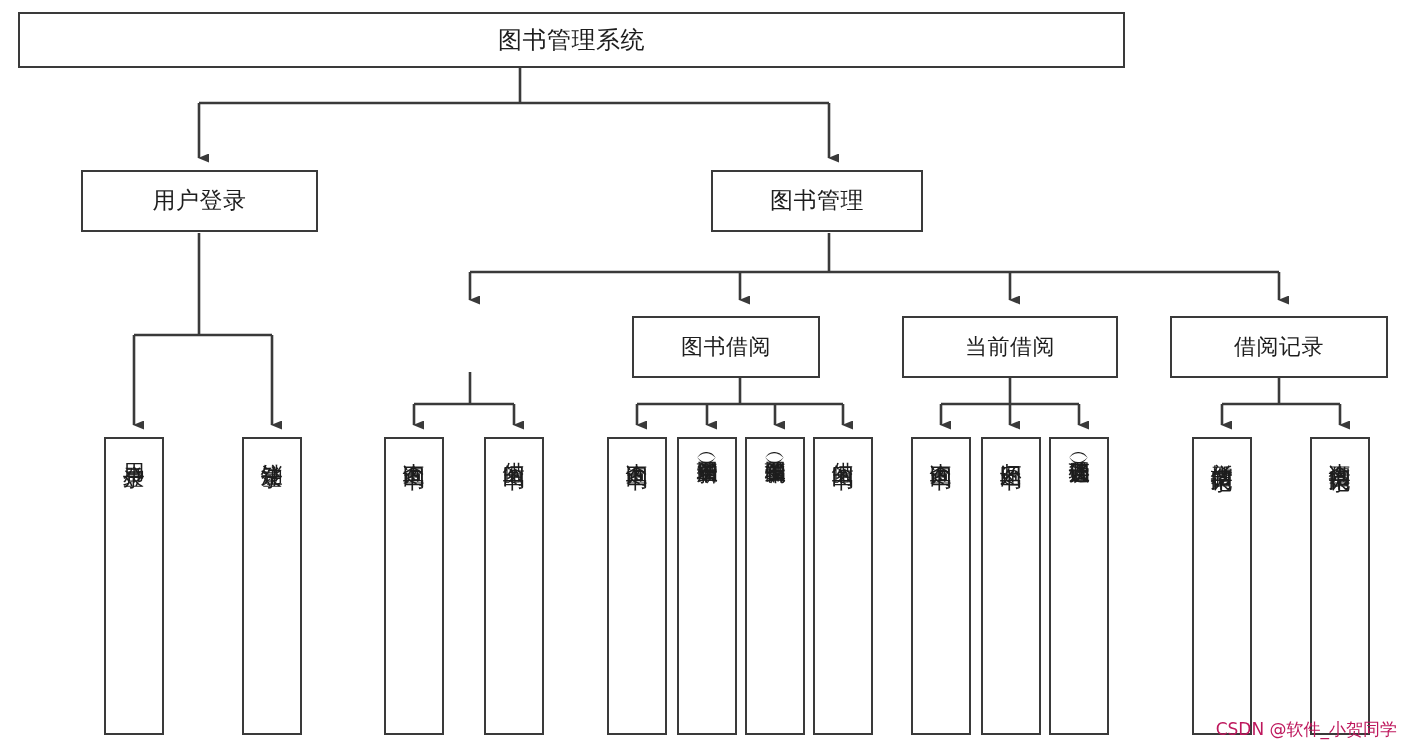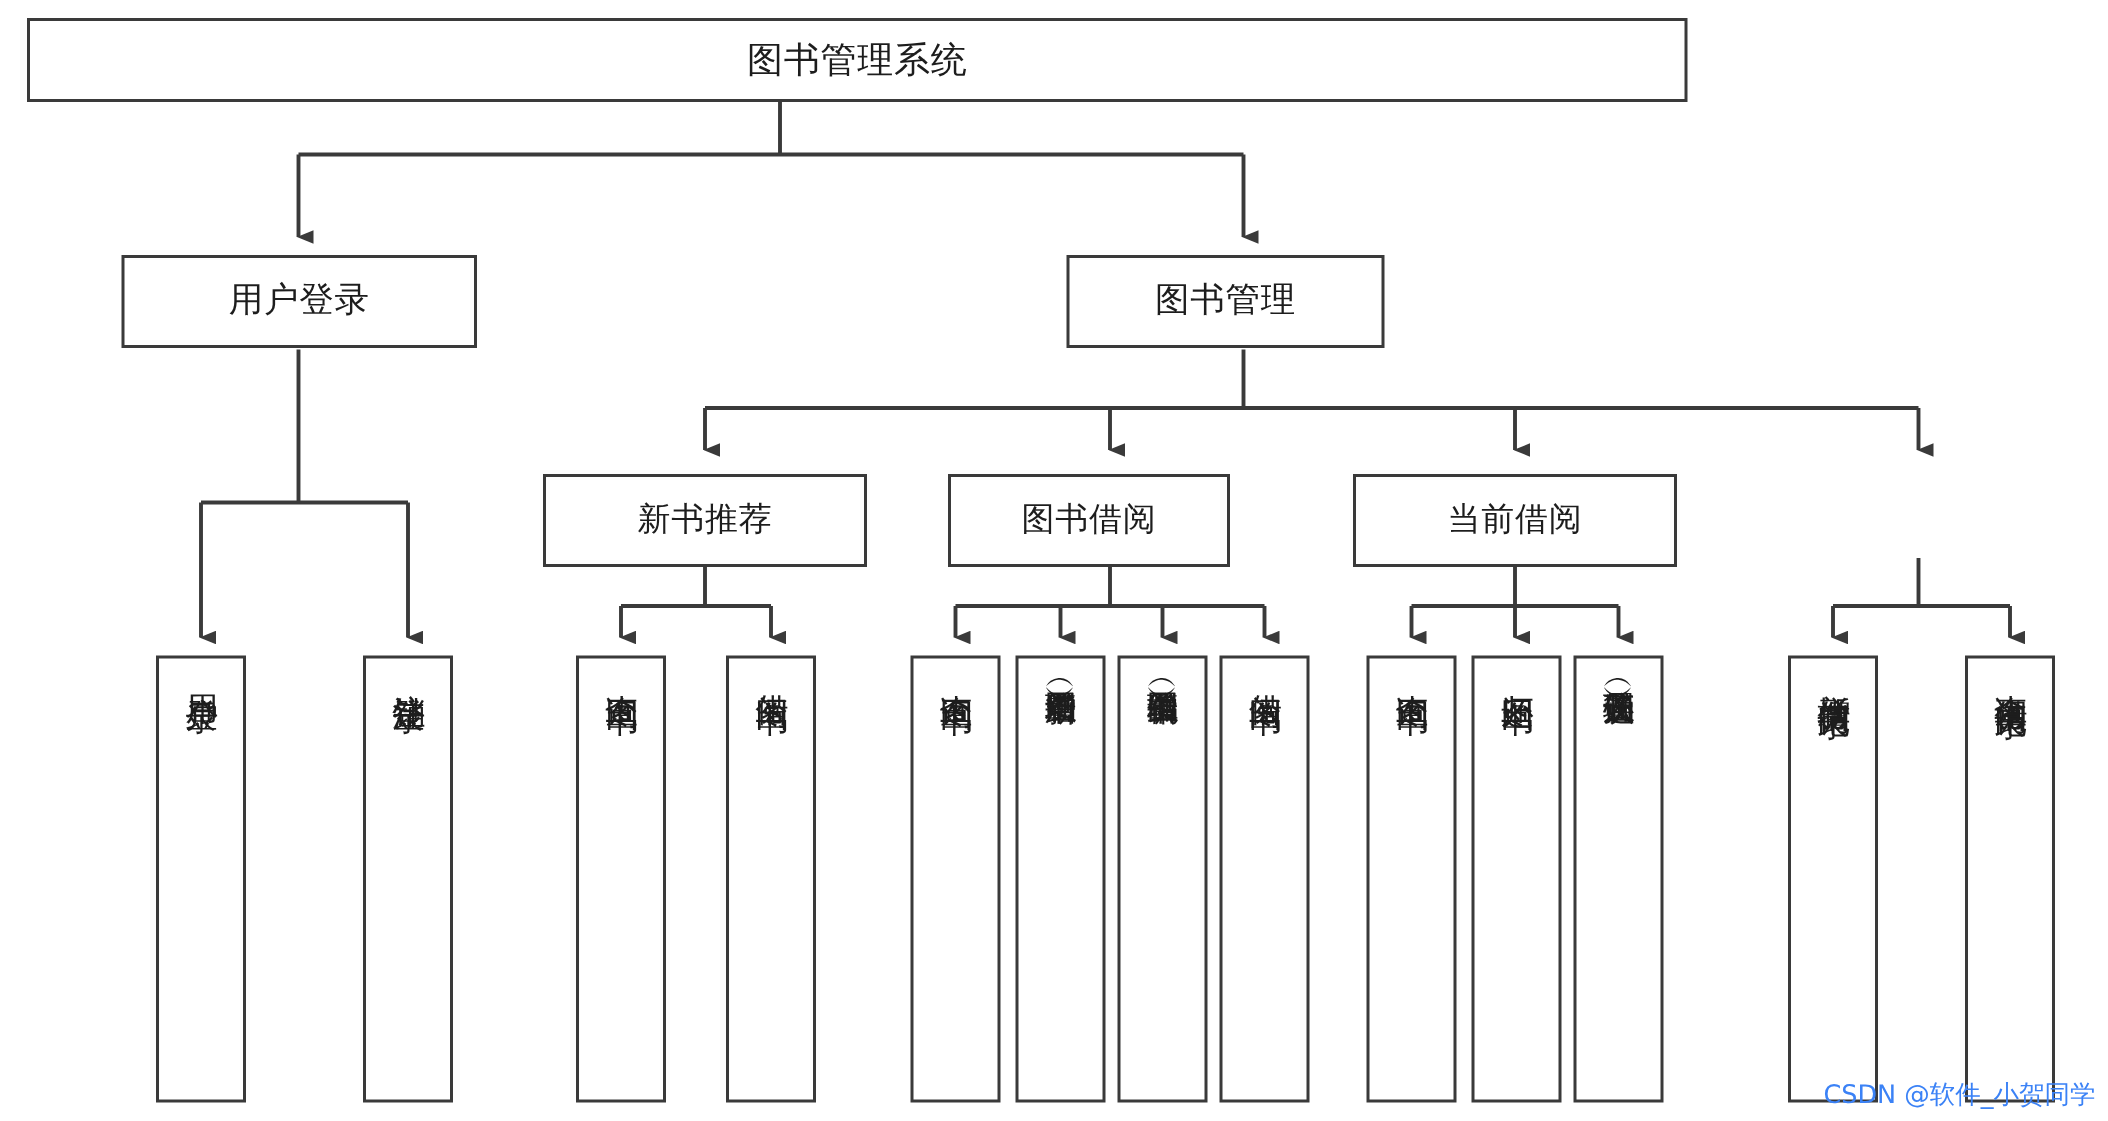--- a/index.html
+++ b/index.html
@@ -82,21 +82,21 @@
   }
   .node.leaf.tall .label {
     font-size: 21px;
     letter-spacing: 0px;
   }
   .watermark {
     position: absolute;
     right: 8px;
     bottom: 6px;
     font-size: 17px;
-    color: #3b82f6;
+    color: #be185d;
     z-index: 5;
     white-space: nowrap;
   }
 </style>
 </head>
 <body>
 
 <div id="diagram-root">
 
   <svg id="connectors" viewBox="0 0 1405 747">
@@ -154,29 +154,29 @@
     <span class="label">图书管理系统</span>
   </div>
 
   <div class="node level2" style="left:81px; top:170px; width:237px;">
     <span class="label">用户登录</span>
   </div>
   <div class="node level2" style="left:711px; top:170px; width:212px;">
     <span class="label">图书管理</span>
   </div>
 
-  <div class="node level3" style="left:362px; top:316px; width:216px;">
-    <span class="label">新书推荐</span>
-  </div>
   <div class="node level3" style="left:632px; top:316px; width:188px;">
     <span class="label">图书借阅</span>
   </div>
   <div class="node level3" style="left:902px; top:316px; width:216px;">
     <span class="label">当前借阅</span>
   </div>
+  <div class="node level3" style="left:1170px; top:316px; width:218px;">
+    <span class="label">借阅记录</span>
+  </div>
 
   <div class="node leaf" style="left:104px; width:60px;">
     <span class="label">用户登录</span>
   </div>
   <div class="node leaf" style="left:242px; width:60px;">
     <span class="label">注销登录</span>
   </div>
 
   <div class="node leaf" style="left:384px; width:60px;">
     <span class="label">查询图书</span>

